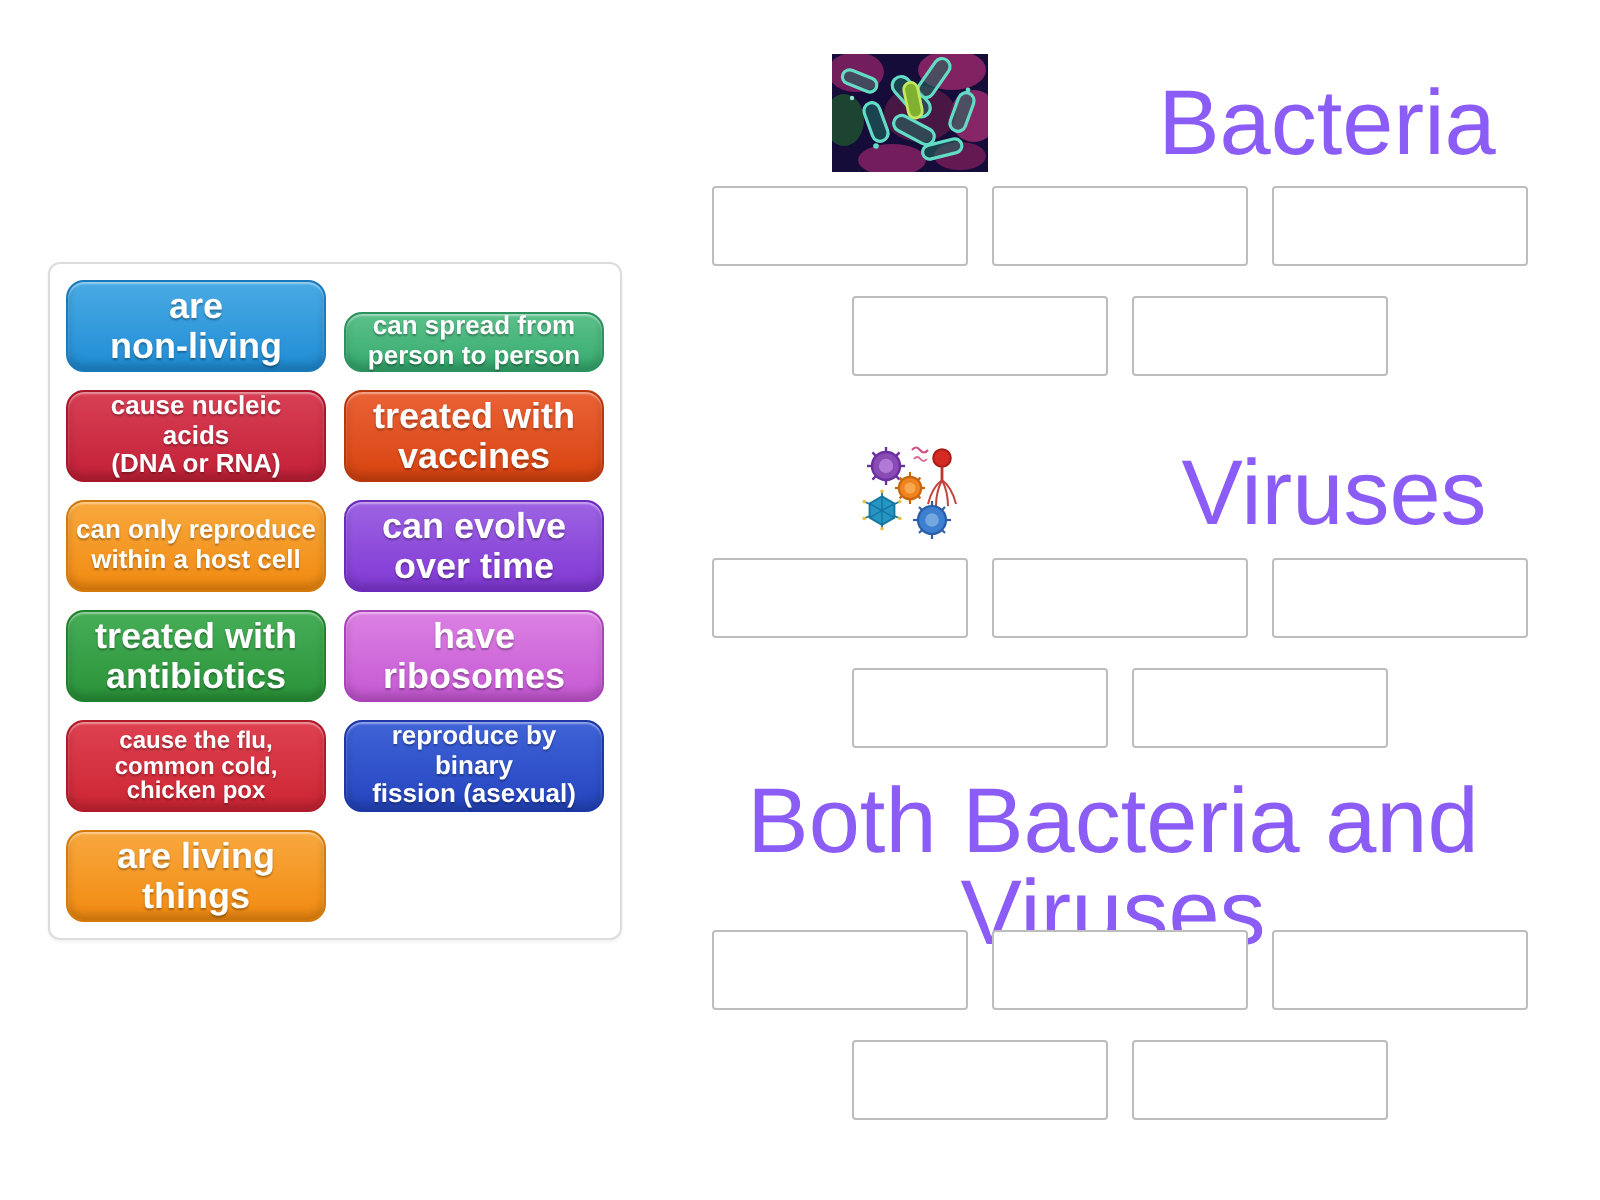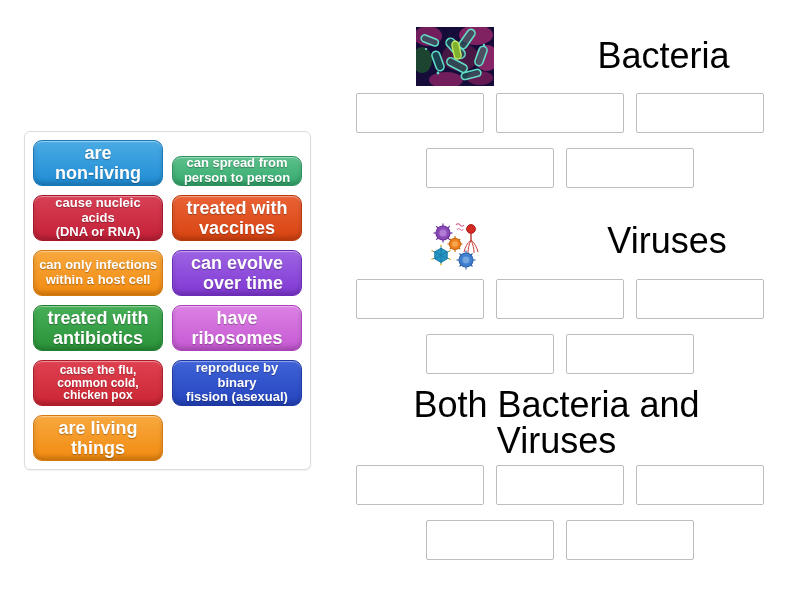--- a/index.html
+++ b/index.html
@@ -41,23 +41,23 @@
     cursor: grab;
     user-select: none;
   }
   .tile.lg { font-size: 18px; }
   .tile.md { font-size: 13px; }
   .tile.sm { font-size: 12px; line-height: 1.08; }
 
   
   .cat-title {
     position: absolute;
-    font-size: 36px;
+    font-size: 46px;
     font-weight: normal;
-    color: #000000;
+    color: #8b5cf6;
     text-align: center;
     line-height: 1;
     letter-spacing: 0px;
   }
   .t-bacteria { left: 533px; top: 38px;  width: 261px; }
   .t-viruses  { left: 537px; top: 223px; width: 260px; text-align: center; }
   .t-both     { left: 349px; top: 387px; width: 415px; }
 
   .cat-img { position: absolute; overflow: hidden; }
   .img-bacteria { left: 416px; top: 27px;  width: 78px; height: 59px; }
@@ -85,23 +85,23 @@
 
   <div class="tray">
       <div class="tile lg" style="background: linear-gradient(rgb(74, 171, 228), rgb(31, 140, 212)); border-color: rgb(25, 121, 186);">are
 non-living</div>
       <div class="tile md" style="background: linear-gradient(rgb(92, 192, 139), rgb(53, 171, 110)); border-color: rgb(43, 145, 93); margin-top: 16px;">can spread from
 person to person</div>
       <div class="tile md" style="background: linear-gradient(rgb(216, 64, 85), rgb(195, 32, 55)); border-color: rgb(168, 20, 40);">cause nucleic acids
 (DNA or RNA)</div>
       <div class="tile lg" style="background: linear-gradient(rgb(234, 98, 54), rgb(216, 67, 16)); border-color: rgb(185, 56, 11);">treated with
 vaccines</div>
-      <div class="tile md" style="background: linear-gradient(rgb(248, 168, 62), rgb(241, 138, 16)); border-color: rgb(212, 121, 10);">can only infections
+      <div class="tile md" style="background: linear-gradient(rgb(248, 168, 62), rgb(241, 138, 16)); border-color: rgb(212, 121, 10);">can only reproduce
 within a host cell</div>
-      <div class="tile lg" style="background: linear-gradient(rgb(157, 100, 227), rgb(128, 56, 211)); border-color: rgb(108, 42, 189); text-align: right;">can evolve
+      <div class="tile lg" style="background: linear-gradient(rgb(157, 100, 227), rgb(128, 56, 211)); border-color: rgb(108, 42, 189);">can evolve
 over time</div>
       <div class="tile lg" style="background: linear-gradient(rgb(70, 174, 87), rgb(42, 147, 57)); border-color: rgb(32, 128, 46);">treated with
 antibiotics</div>
       <div class="tile lg" style="background: linear-gradient(rgb(220, 129, 228), rgb(197, 88, 210)); border-color: rgb(171, 65, 186);">have
 ribosomes</div>
       <div class="tile sm" style="background: linear-gradient(rgb(222, 65, 80), rgb(204, 37, 51)); border-color: rgb(176, 26, 40);">cause the flu,
 common cold,
 chicken pox</div>
       <div class="tile md" style="background: linear-gradient(rgb(64, 99, 216), rgb(36, 68, 190)); border-color: rgb(29, 55, 166);">reproduce by binary
 fission (asexual)</div>

